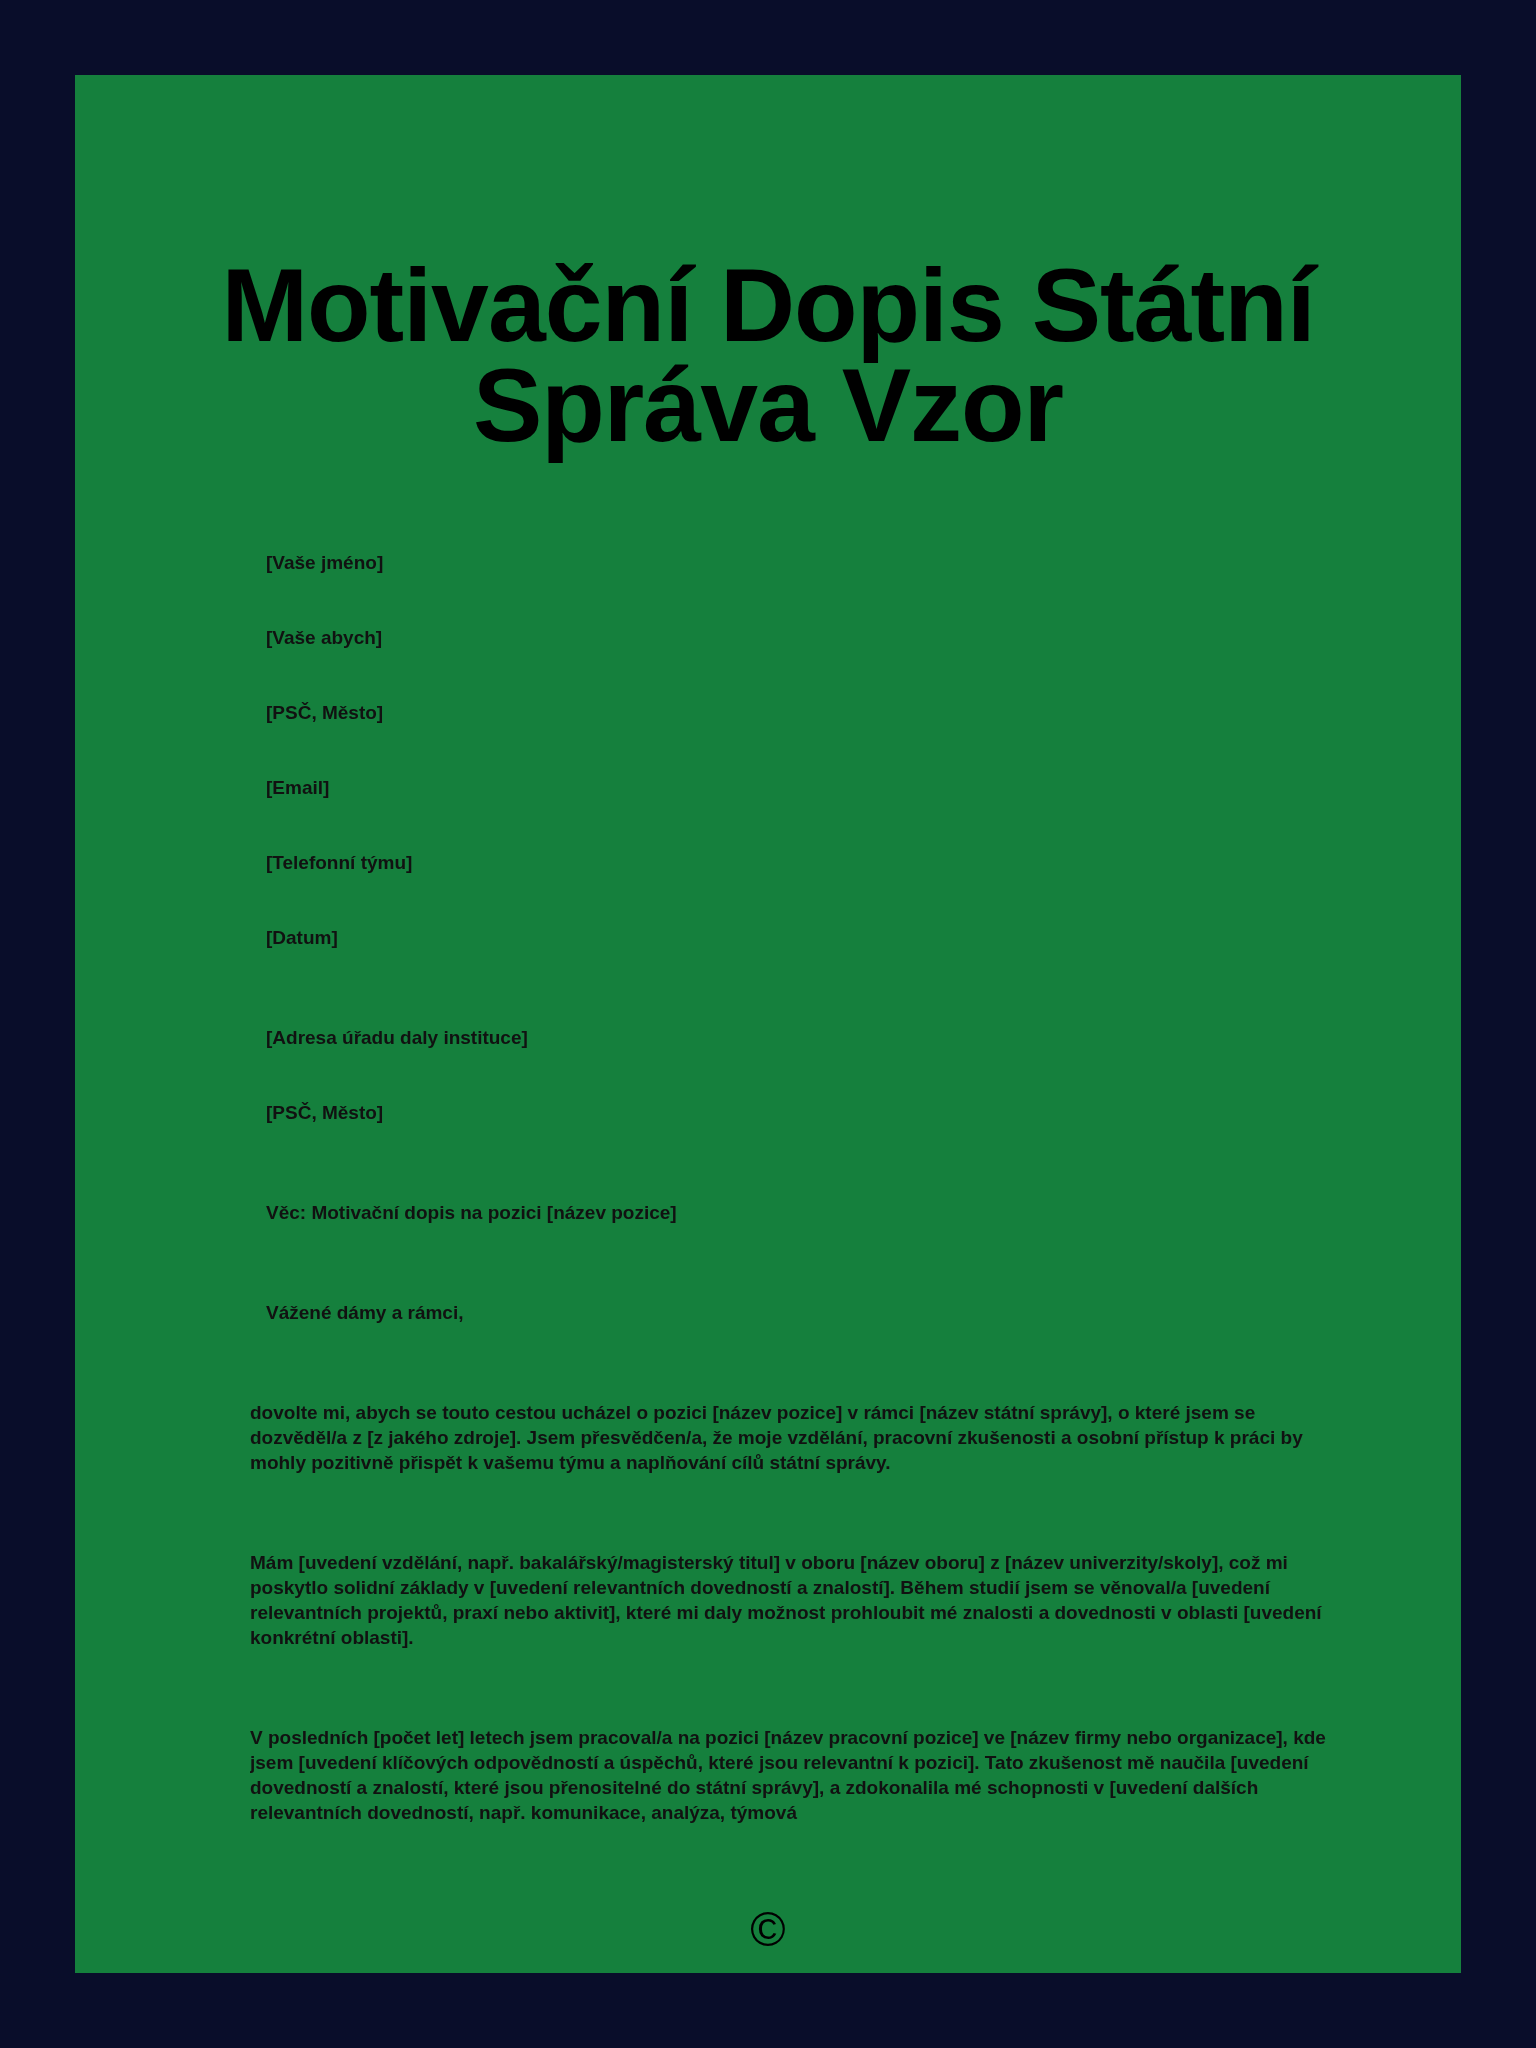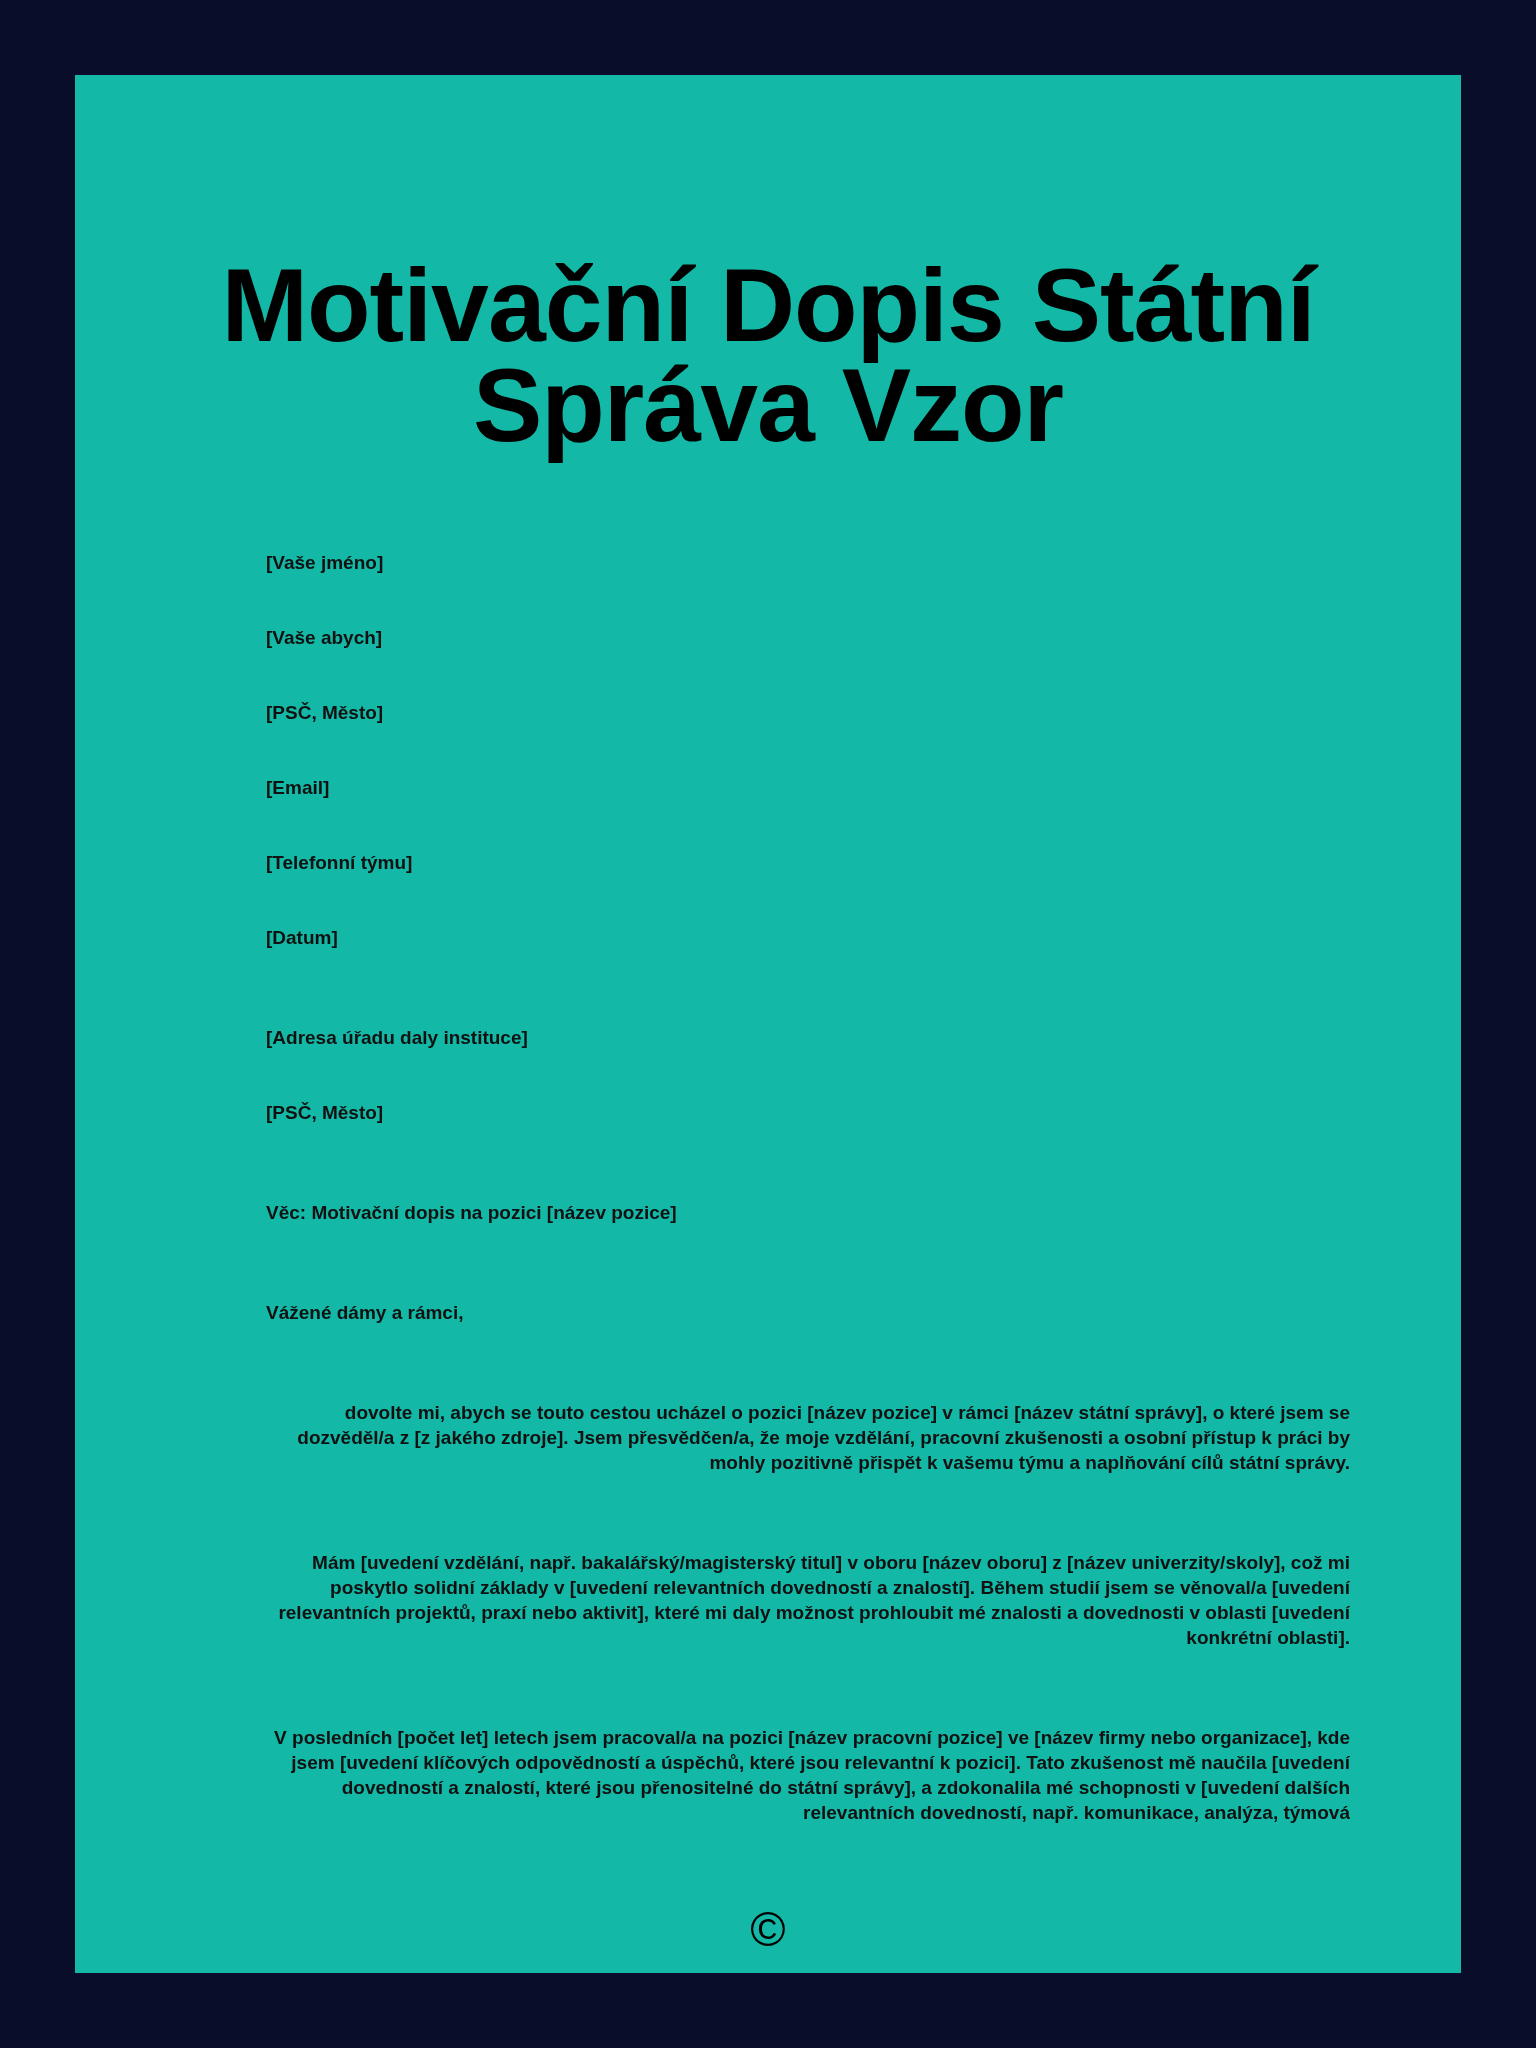--- a/index.html
+++ b/index.html
@@ -13,21 +13,21 @@
       position: relative;
       overflow: hidden;
       font-family: "Liberation Sans", sans-serif;
     }
     .page {
       position: absolute;
       left: 75px;
       top: 75px;
       width: 1386px;
       height: 1898px;
-      background: #14b8a6;
+      background: #15803d;
       overflow: hidden;
     }
     .title {
       position: absolute;
       left: 0;
       width: 100%;
       top: 180px;
       text-align: center;
       font-weight: bold;
       font-size: 104px;
@@ -52,21 +52,20 @@
       margin: 0;
     }
     .para {
       position: absolute;
       left: 0;
       width: 1100px;
       line-height: 25px;
       margin: 0;
       max-height: 100px;
       overflow: hidden;
-      text-align: right;
     }
     .copyright {
       position: absolute;
       left: 0;
       width: 100%;
       top: 1830px;
       text-align: center;
       font-size: 48px;
       line-height: 50px;
       color: #000;

